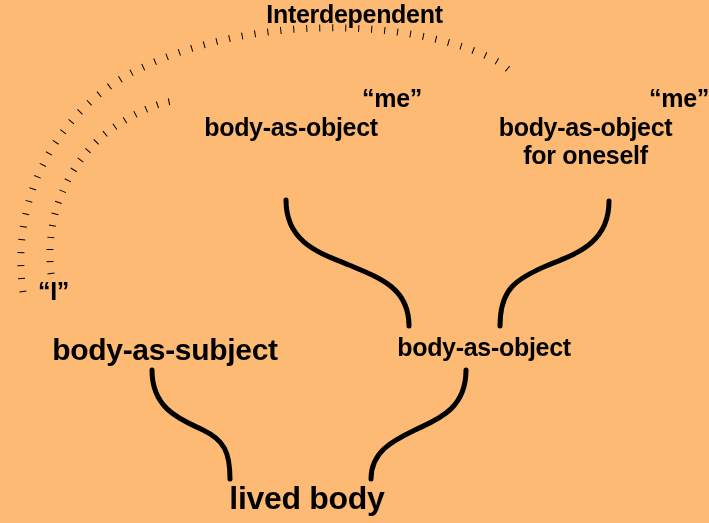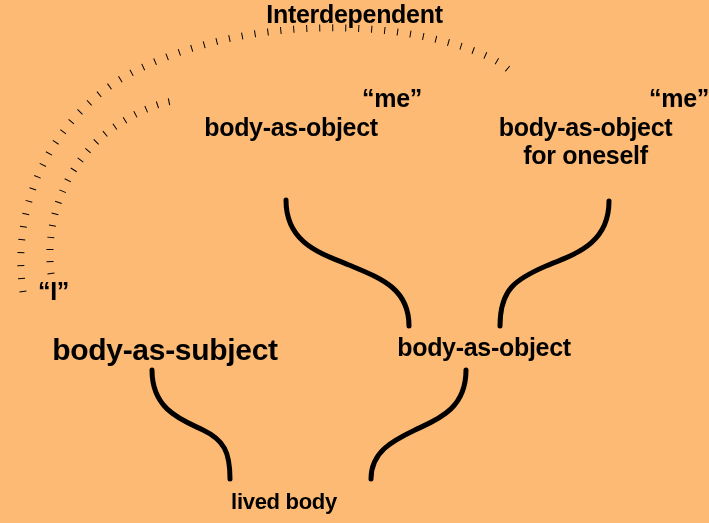--- a/index.html
+++ b/index.html
@@ -69,24 +69,23 @@
     left: 30px; top: 333px; width: 270px;
     font-size: 30px;
     text-align: center;
   }
   .t-body-object {
     left: 360px; top: 333px; width: 248px;
     font-size: 25px;
     text-align: center;
   }
   .t-lived-body {
-    left: 184px; top: 480px; width: 200px;
-    font-size: 22px;
+    left: 207px; top: 480px; width: 200px;
+    font-size: 32px;
     text-align: center;
-    margin-top: 9px;
   }
   .line-1 { display: block; text-align: right; }
   .line-2 { display: block; }
   .line-3 { display: block; }
 </style>
 </head>
 <body>
 
 <div id="diagram-root">
 

